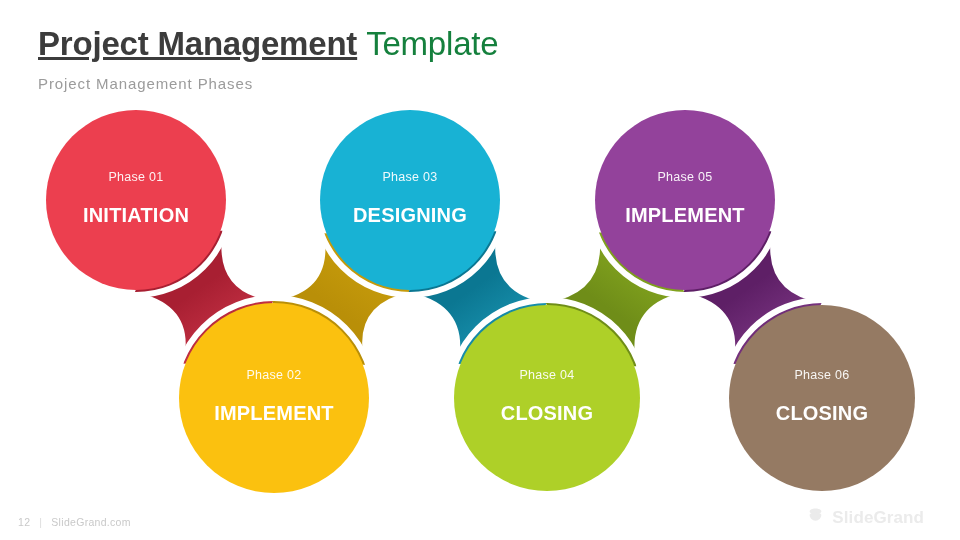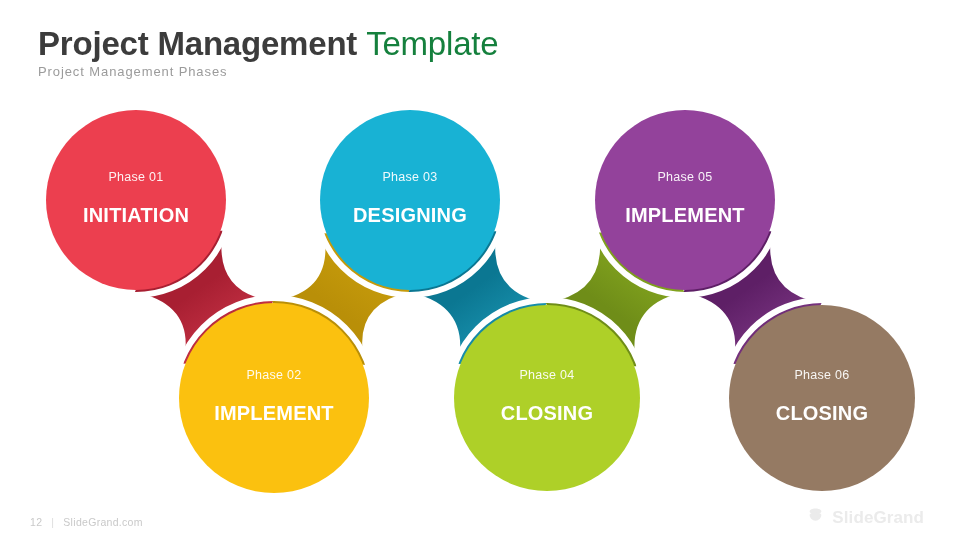--- a/index.html
+++ b/index.html
@@ -26,24 +26,25 @@
     top: 24px;
     width: 700px;
   }
   #title {
     font-size: 33px;
     line-height: 40px;
     color: #3c3c3c;
     letter-spacing: -0.2px;
     white-space: nowrap;
   }
-  #title .strong { font-weight: 700; }
+  #title .strong { font-weight: 700; text-decoration: underline; }
   #title .light  { font-weight: 300; color: #15803d; }
   #subtitle {
-    font-size: 13px;
+    margin-top: 11px;
+    font-size: 15px;
     color: #9b9b9b;
     letter-spacing: 0.9px;
     font-weight: 400;
   }
 
   
   #diagram {
     position: absolute;
     left: 0;
     top: 0;
@@ -80,21 +81,20 @@
   #footer-left {
     position: absolute;
     left: 18px;
     bottom: 12px;
     font-size: 10.5px;
     color: #c9c9c9;
     letter-spacing: 0.3px;
     display: flex;
     align-items: flex-start;
     gap: 9px;
-    margin-left: 12px;
   }
   #footer-left .divider { color: #dcdcdc; }
   #brand {
     position: absolute;
     right: 36px;
     bottom: 11px;
     display: flex;
     align-items: center;
     gap: 7px;
   }

